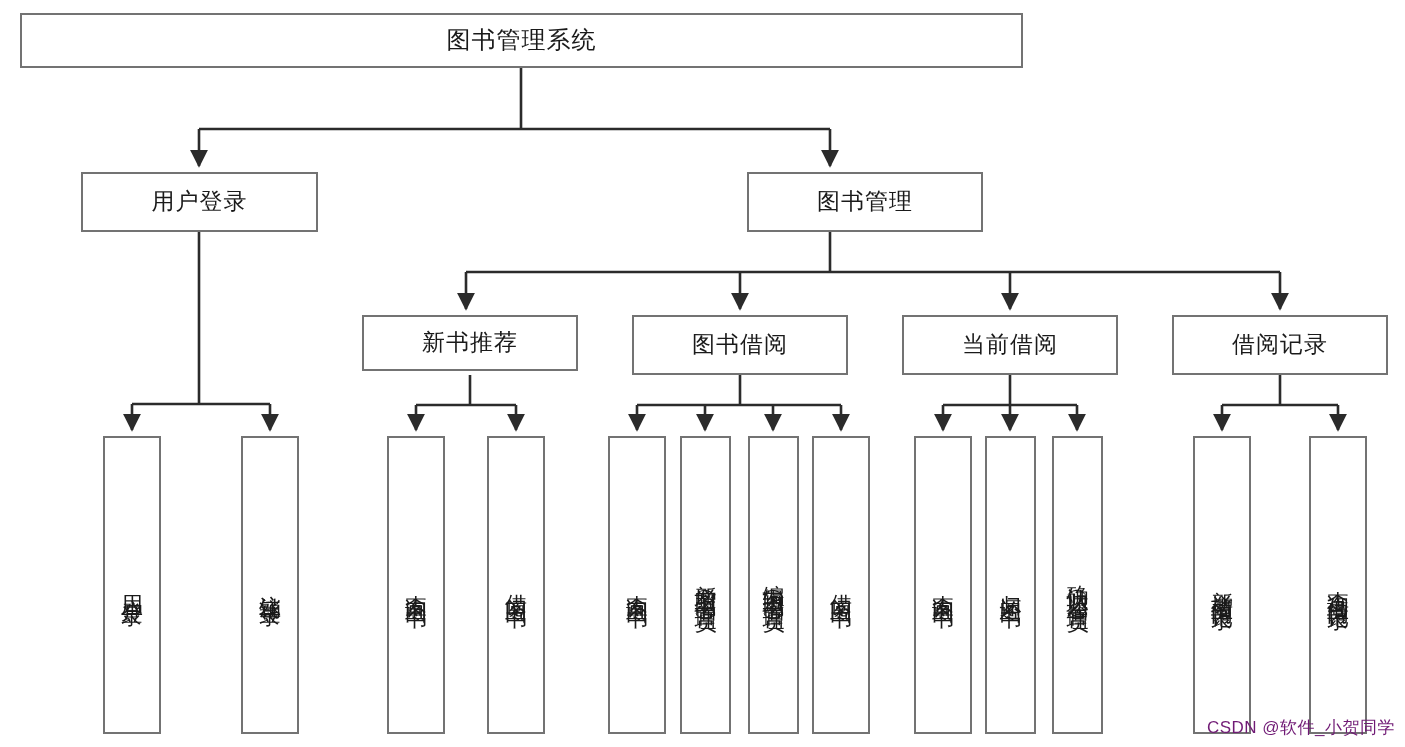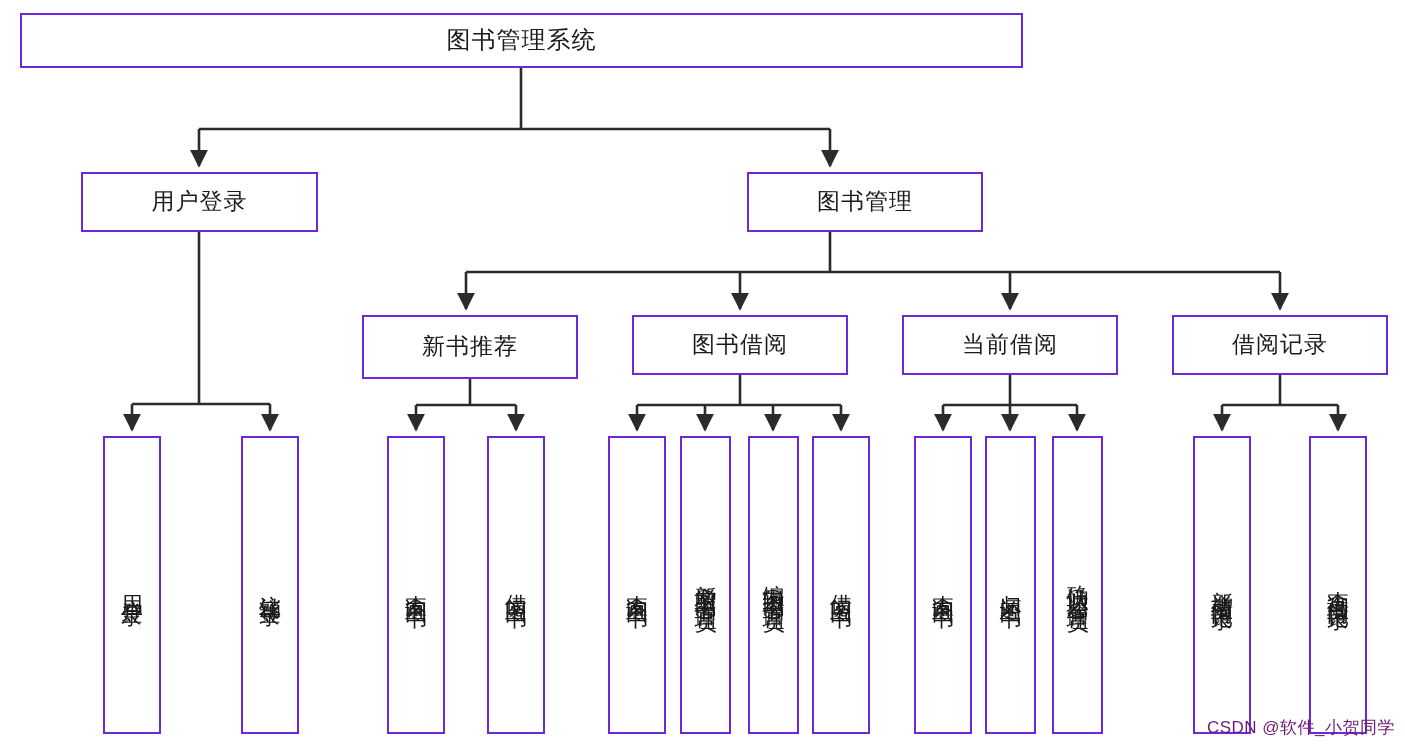--- a/index.html
+++ b/index.html
@@ -22,21 +22,21 @@
     left: 0;
     top: 0;
     width: 1405px;
     height: 747px;
     pointer-events: none;
   }
   .node {
     position: absolute;
     box-sizing: border-box;
     background: #ffffff;
-    border: 2px solid #6d28d9;
+    border: 2px solid #737373;
     display: flex;
     align-items: center;
     justify-content: center;
     color: #1a1a1a;
   }
   .node.horizontal {
     font-size: 23px;
     line-height: 1.2;
     letter-spacing: 1px;
   }
@@ -123,21 +123,21 @@
     <span>图书管理系统</span>
   </div>
 
   <div class="node horizontal" style="left:81px; top:172px; width:237px; height:60px;">
     <span>用户登录</span>
   </div>
   <div class="node horizontal" style="left:712px; top:172px; width:236px; height:60px;margin-left:35px;">
     <span>图书管理</span>
   </div>
 
-  <div class="node horizontal" style="left:362px; top:315px; width:216px; height:64px;">
+  <div class="node horizontal" style="left:362px; top:315px; width:216px; height:56px;">
     <span>新书推荐</span>
   </div>
   <div class="node horizontal" style="left:632px; top:315px; width:216px; height:60px;">
     <span>图书借阅</span>
   </div>
   <div class="node horizontal" style="left:902px; top:315px; width:216px; height:60px;">
     <span>当前借阅</span>
   </div>
   <div class="node horizontal" style="left:1172px; top:315px; width:216px; height:60px;">
     <span>借阅记录</span>

